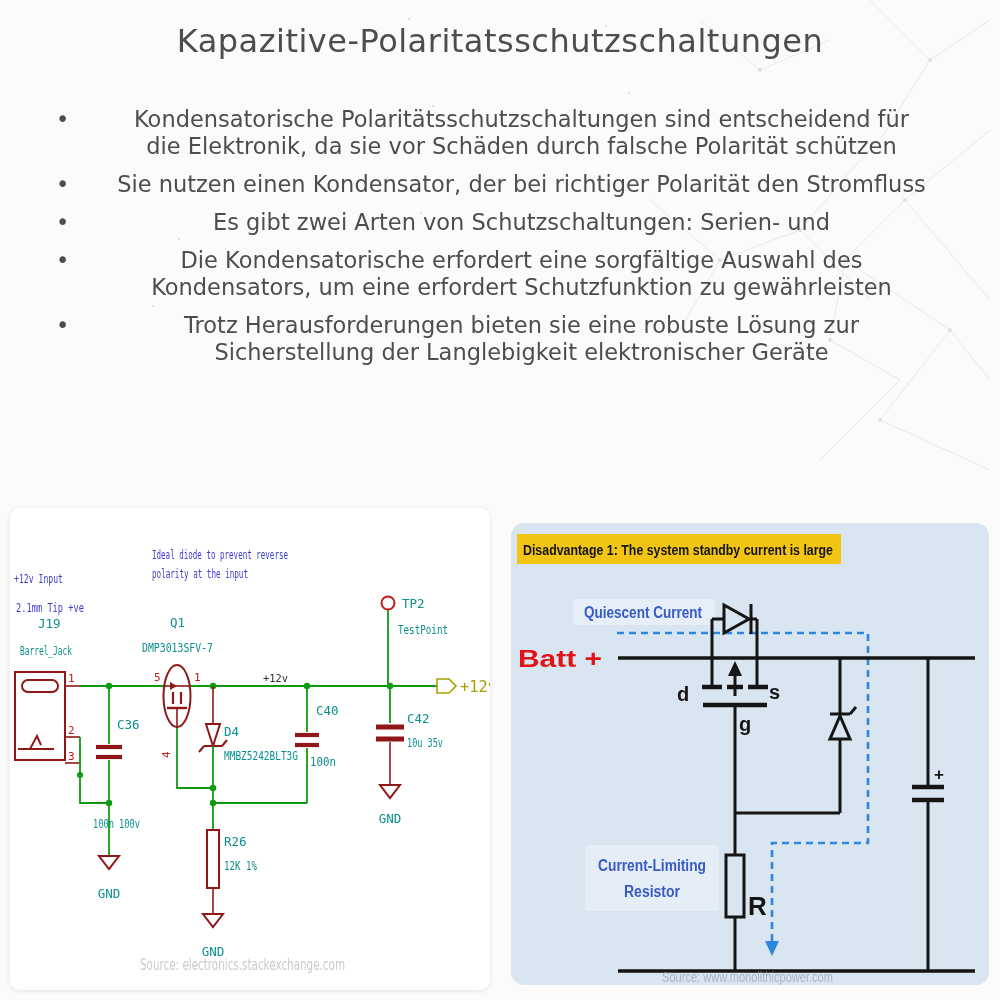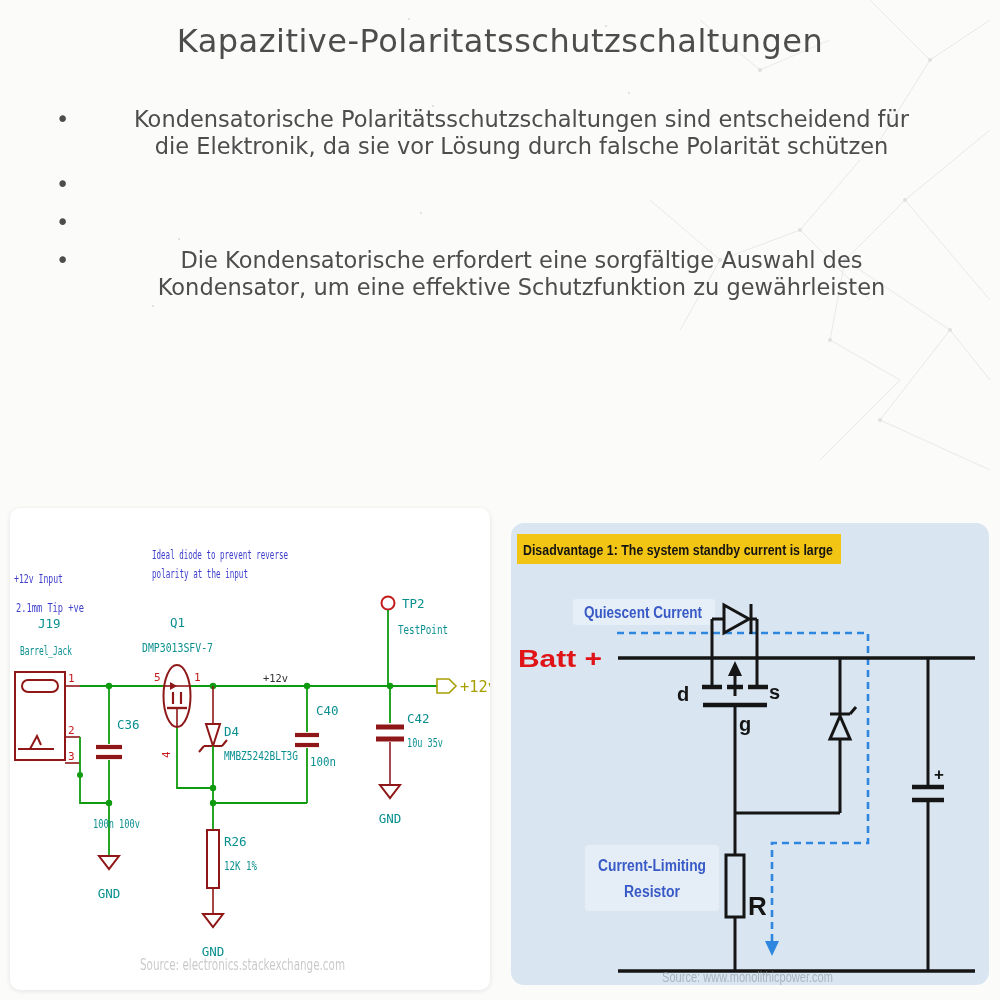--- a/index.html
+++ b/index.html
@@ -74,31 +74,35 @@
       <rect x="152" y="305" width="2" height="2"></rect>
         <rect x="810" y="112" width="2" height="2"></rect>
     </g>
   </svg>
 
   <div class="title">Kapazitive-Polaritatsschutzschaltungen</div>
 
   <ul class="bullets">
     <li>
       <span>Kondensatorische Polaritätsschutzschaltungen sind entscheidend für</span><br>
-      <span>die Elektronik, da sie vor Lösung durch falsche Polarität schützen</span>
-    </li>
-    <li>
-      <br>
-    </li>
-    <li>
-      <br>
+      <span>die Elektronik, da sie vor Schäden durch falsche Polarität schützen</span>
+    </li>
+    <li>
+      <span>Sie nutzen einen Kondensator, der bei richtiger Polarität den Stromfluss</span><br>
+    </li>
+    <li>
+      <span>Es gibt zwei Arten von Schutzschaltungen: Serien- und</span><br>
     </li>
     <li>
       <span>Die Kondensatorische erfordert eine sorgfältige Auswahl des</span><br>
-      <span>Kondensator, um eine effektive Schutzfunktion zu gewährleisten</span>
+      <span>Kondensators, um eine erfordert Schutzfunktion zu gewährleisten</span>
+    </li>
+    <li>
+      <span>Trotz Herausforderungen bieten sie eine robuste Lösung zur</span><br>
+      <span>Sicherstellung der Langlebigkeit elektronischer Geräte</span>
     </li>
   </ul>
 
   <div class="panel left">
     <svg viewBox="0 0 480 482">
 
       <text class="tann" x="4" y="75" textLength="49" lengthAdjust="spacingAndGlyphs">+12v Input</text>
       <text class="tann" x="6" y="104" textLength="68" lengthAdjust="spacingAndGlyphs">2.1mm Tip +ve</text>
       <text class="tann" x="142" y="51" textLength="136" lengthAdjust="spacingAndGlyphs">Ideal diode to prevent reverse</text>
       <text class="tann" x="142" y="70" textLength="96" lengthAdjust="spacingAndGlyphs">polarity at the input</text>

